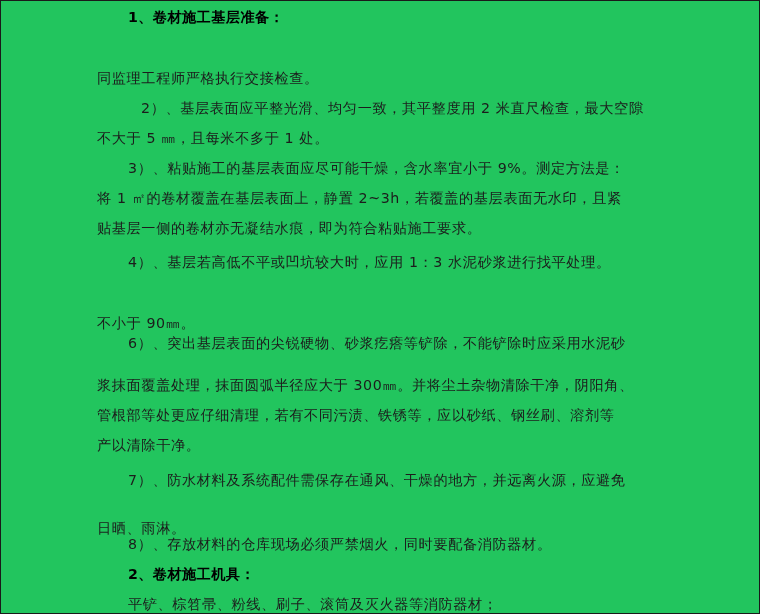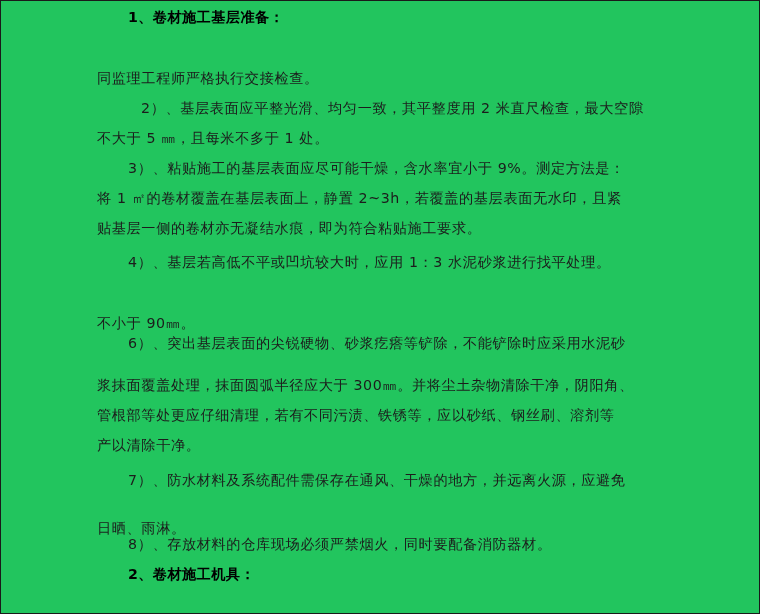--- a/index.html
+++ b/index.html
@@ -49,14 +49,15 @@
   <div class="line" style="top:404px;">管根部等处更应仔细清理，若有不同污渍、铁锈等，应以砂纸、钢丝刷、溶剂等</div>
   <div class="line" style="top:434px;">产以清除干净。</div>
 
   <div class="line indent" style="top:469px;">7）、防水材料及系统配件需保存在通风、干燥的地方，并远离火源，应避免</div>
   <div class="line" style="top:499px;margin-top:18px;">日晒、雨淋。</div>
 
   <div class="line indent" style="top:533px;">8）、存放材料的仓库现场必须严禁烟火，同时要配备消防器材。</div>
 
   <div class="line indent heading" style="top:563px;">2、卷材施工机具：</div>
 
+  <div class="line indent" style="top:593px;">平铲、棕笤帚、粉线、刷子、滚筒及灭火器等消防器材；</div>
 
 </div>
 
 </body></html>

